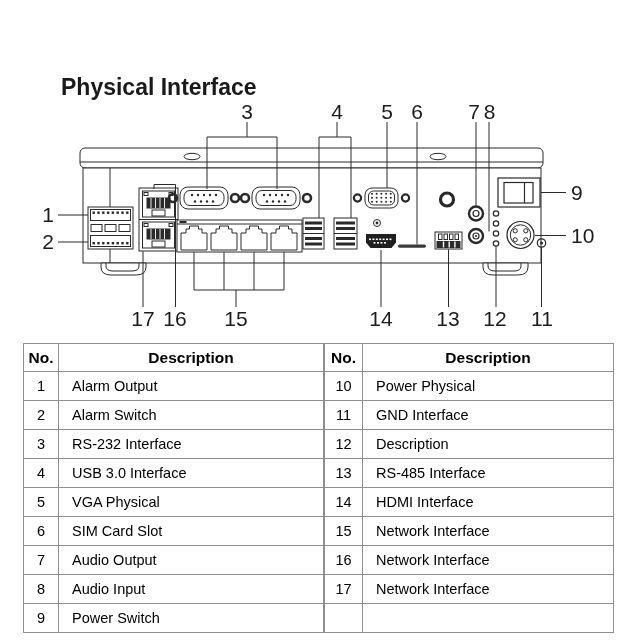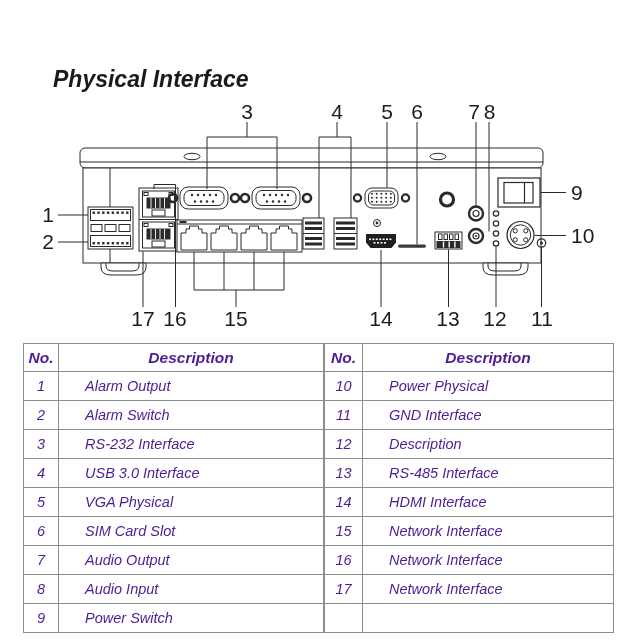--- a/index.html
+++ b/index.html
@@ -1,31 +1,31 @@
 <!DOCTYPE html>
 <html><head>
 <meta charset="utf-8">
 <style>
   html,body{margin:0;padding:0;background:#ffffff;}
   #page{position:relative;width:640px;height:640px;background:#ffffff;
         font-family:"Liberation Sans",sans-serif;overflow:hidden;}
-  #title{position:absolute;left:45px;top:58px;margin:8px;
-         font-size:23px;font-weight:bold;color:#1a1a1a;letter-spacing:0px;font-style:italic;}
+  #title{position:absolute;left:45px;top:58px;margin:16px;
+         font-size:23px;font-weight:bold;color:#1a1a1a;letter-spacing:0px;}
   #diagram{position:absolute;left:0;top:90px;}
   #tables{position:absolute;left:23px;top:343px;display:flex;}
   table{border-collapse:collapse;table-layout:fixed;}
   #tbl-left{width:300px;}
   #tbl-right{width:289px;}
-  th,td{border:1px solid #8e8e8e;color:#4c1d95;background:#fff;
-        overflow:hidden;white-space:nowrap;font-style:italic;}
+  th,td{border:1px solid #8e8e8e;color:#000000;background:#fff;
+        overflow:hidden;white-space:nowrap;}
   table{border:1.5px solid #6f6f6f;}
   th{height:25px;font-size:15.5px;font-weight:bold;text-align:center;}
   td{height:26px;font-size:14.5px;}
   td.no{text-align:center;}
-  td.desc{padding-left:26px;text-align:left;}
+  td.desc{padding-left:13px;text-align:left;}
   #tbl-left col.c-no{width:35px;} #tbl-left col.c-desc{width:265px;}
   #tbl-right col.c-no{width:38px;} #tbl-right col.c-desc{width:251px;}
   svg text{font-family:"Liberation Sans",sans-serif;font-size:21px;fill:#1c1c1c;}
 </style>
 </head>
 <body>
 
 <div id="page">
 
   <h1 id="title">Physical Interface</h1>

